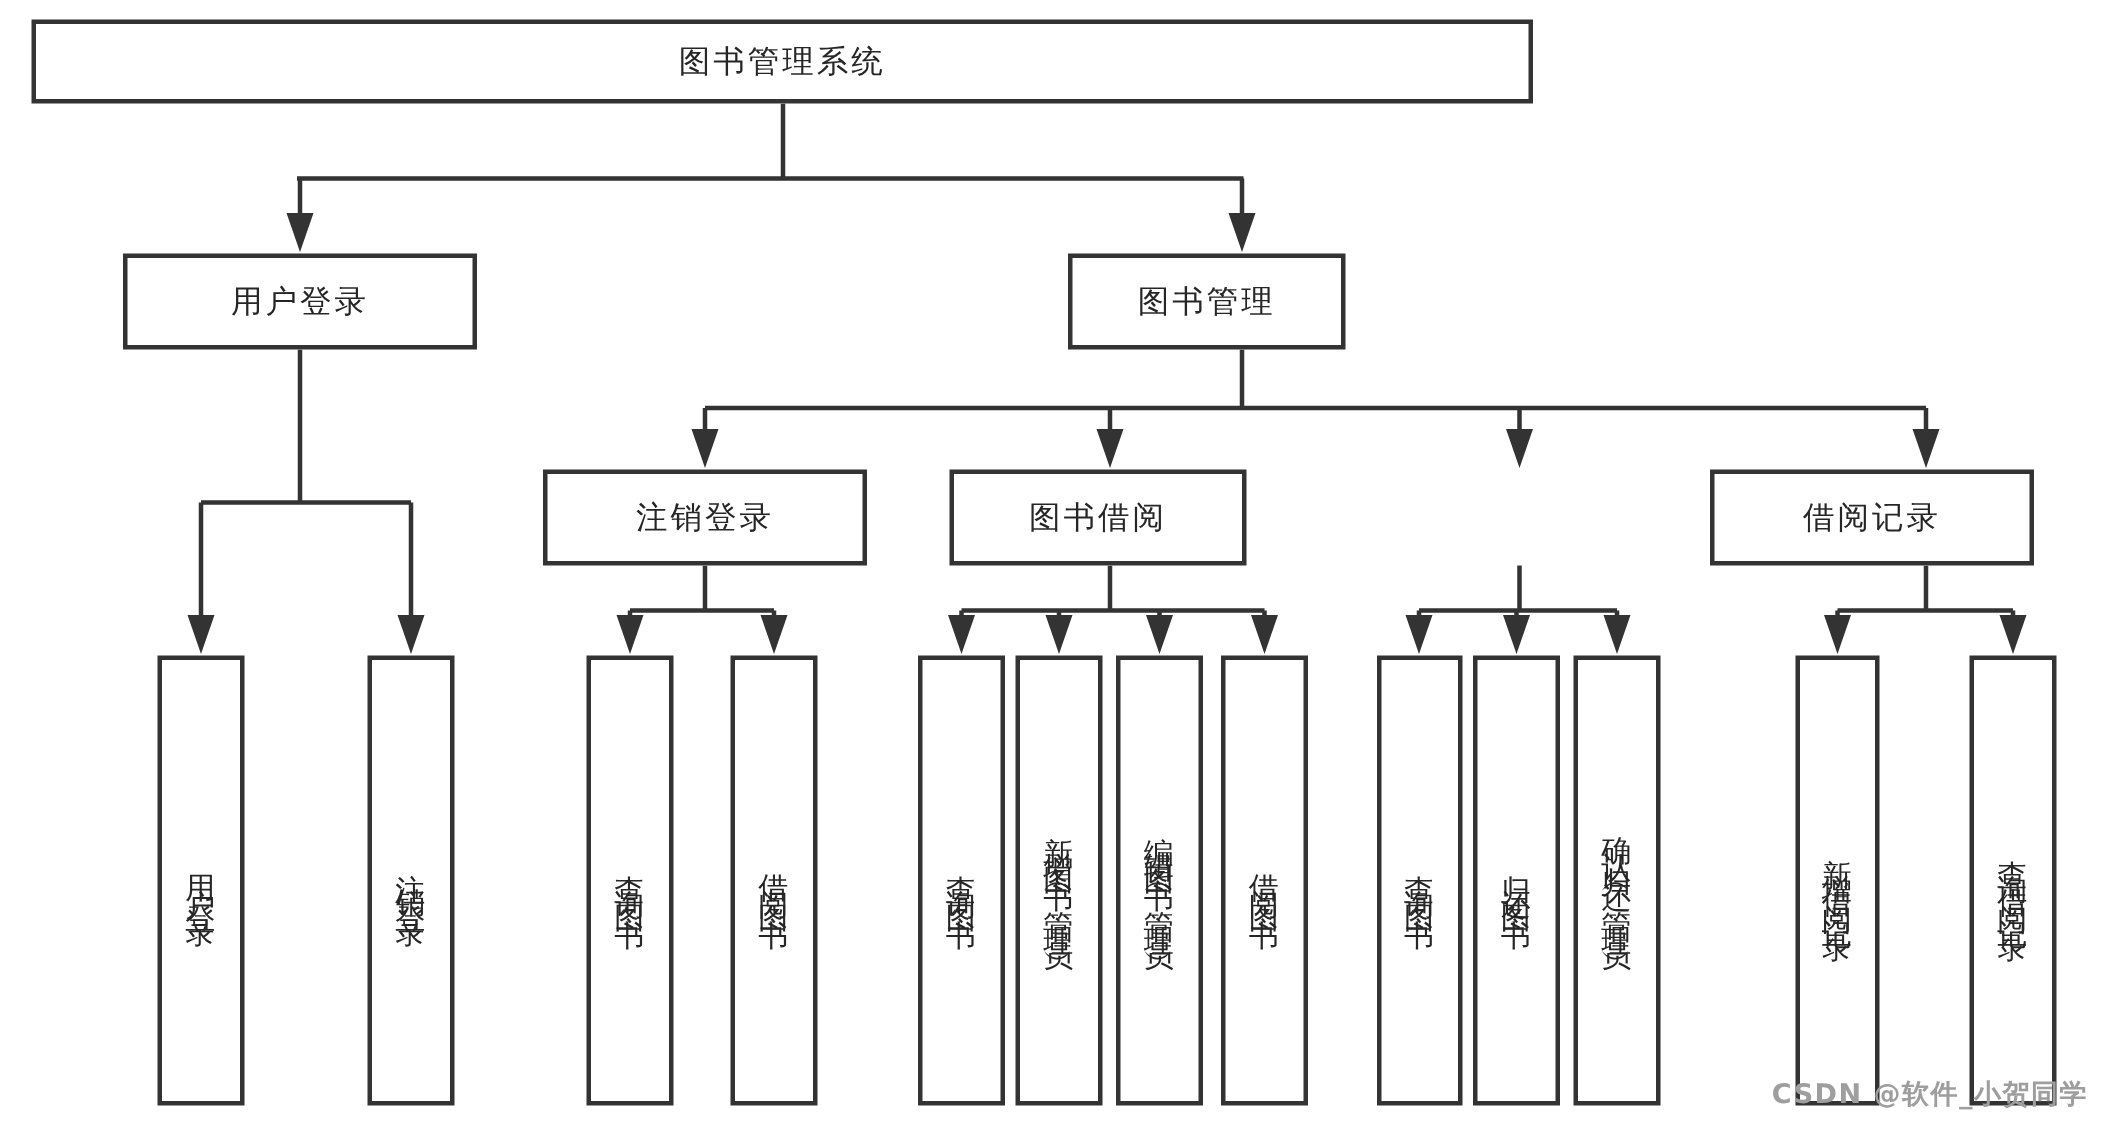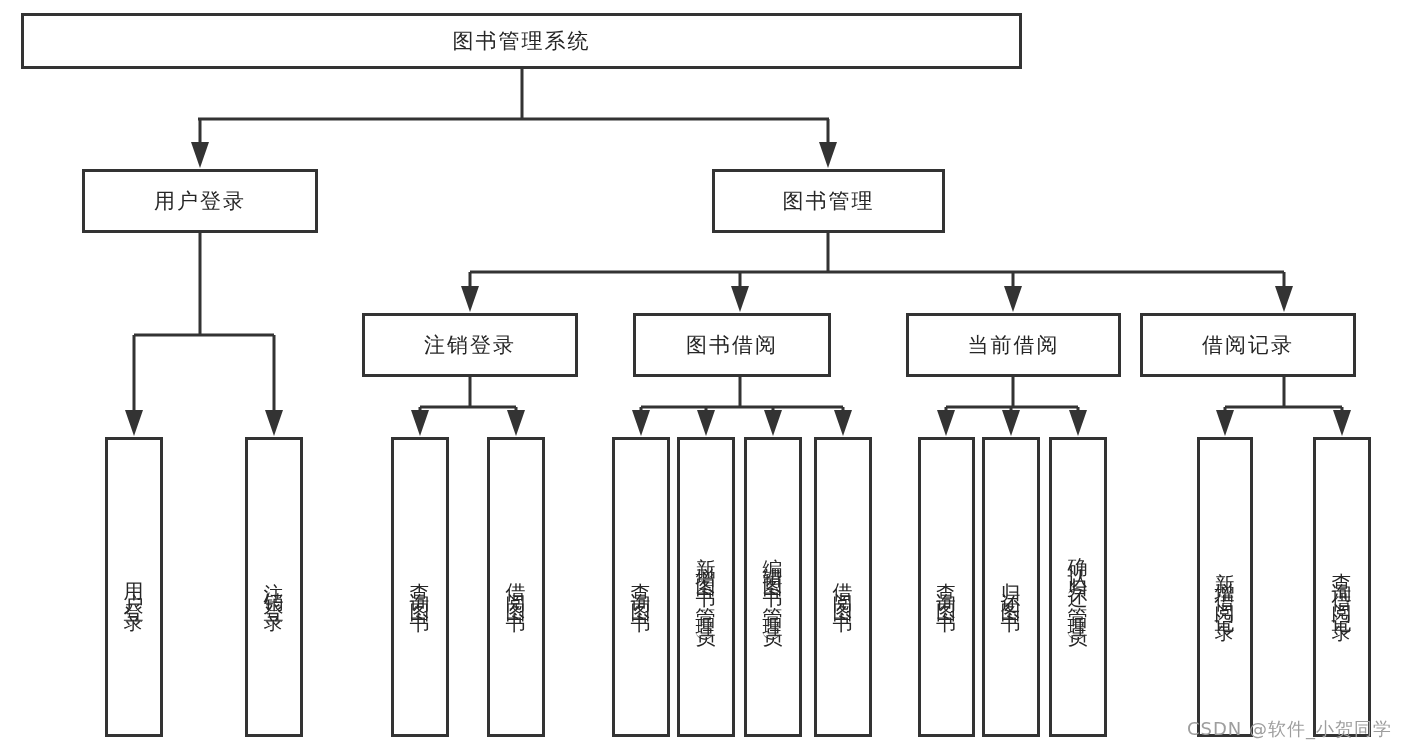--- a/index.html
+++ b/index.html
@@ -41,20 +41,21 @@
     color: #262626;
   }
   .watermark {
     position: absolute;
     right: 13px;
     bottom: 6px;
     font-size: 18px;
     color: #9e9e9e;
     letter-spacing: 1px;
     white-space: nowrap;
+    font-weight: bold;
   }
 </style>
 </head>
 <body>
 
 <div class="canvas">
 
   <svg class="connectors" viewBox="0 0 1405 747" xmlns="http://www.w3.org/2000/svg">
     <g stroke="#333333" stroke-width="3" fill="none">
       <path d="M522 69 V119 M198 119 H829 M200 119 V146 M828 119 V146"></path>
@@ -88,32 +89,29 @@
     </g>
   </svg>
 
   <div class="node node-h" style="left:21px;top:13px;width:1001px;height:56px">
     <span class="node-label">图书管理系统</span>
   </div>
 
   <div class="node node-h" style="left:82px;top:169px;width:236px;height:64px">
     <span class="node-label">用户登录</span>
   </div>
-  <div class="node node-h" style="left:712px;top:169px;width:233px;height:64px">
+  <div class="node node-h" style="left:712px;top:169px;width:185px;height:64px">
     <span class="node-label">图书管理</span>
   </div>
 
   <div class="node node-h" style="left:362px;top:313px;width:216px;height:64px">
     <span class="node-label">注销登录</span>
   </div>
   <div class="node node-h" style="left:633px;top:313px;width:198px;height:64px">
     <span class="node-label">图书借阅</span>
-  </div>
-  <div class="node node-h" style="left:906px;top:313px;width:215px;height:64px">
-    <span class="node-label">当前借阅</span>
   </div>
   <div class="node node-h" style="left:1140px;top:313px;width:216px;height:64px">
     <span class="node-label">借阅记录</span>
   </div>
 
   <div class="node node-v" style="left:105px;top:437px;width:58px;height:300px">
     <span class="node-label">用户登录</span>
   </div>
   <div class="node node-v" style="left:245px;top:437px;width:58px;height:300px">
     <span class="node-label">注销登录</span>

